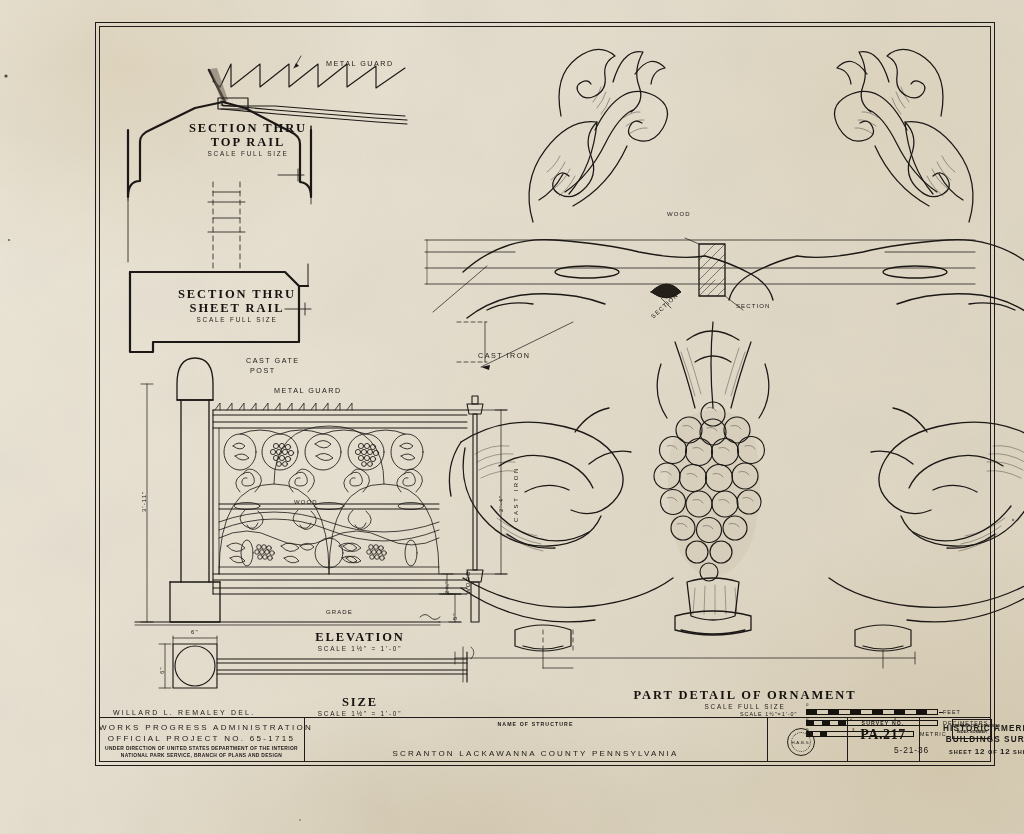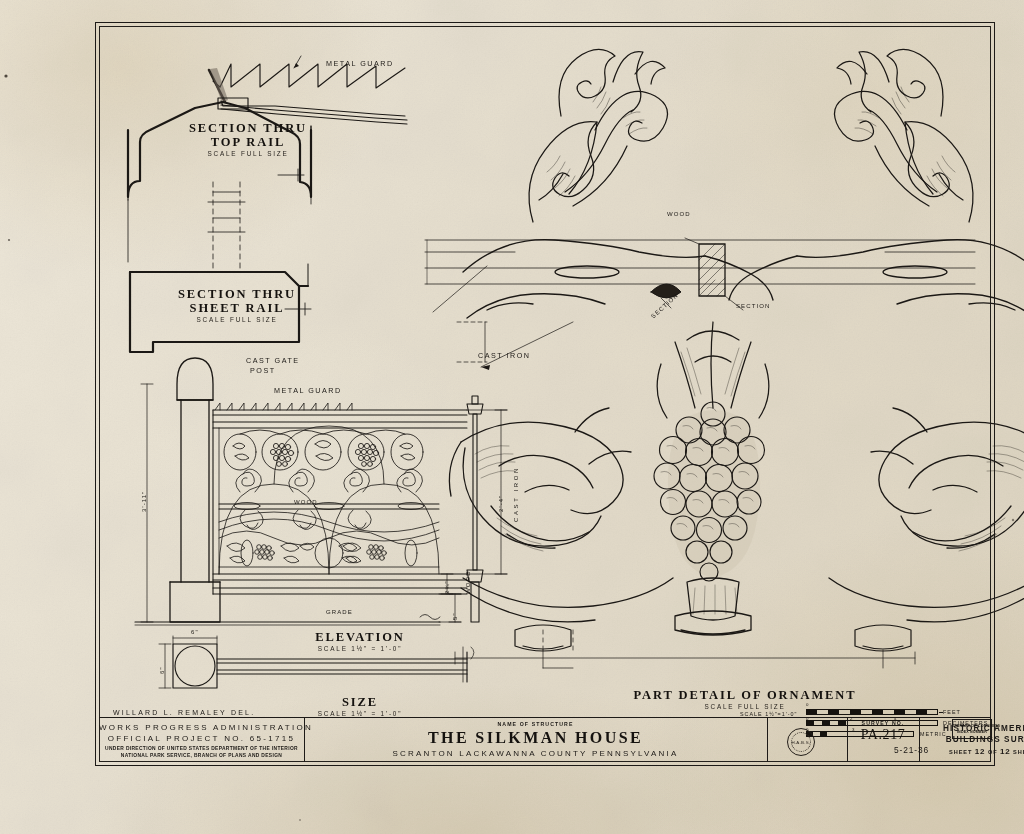--- a/index.html
+++ b/index.html
@@ -65,21 +65,21 @@
   
   .tb{position:absolute;left:4px;bottom:4px;right:4px;height:44px;border-top:1.4px solid #1d1a17;}
   .tb .cell{position:absolute;top:0;bottom:0;}
   .tb .vline{position:absolute;top:0;bottom:0;width:0;border-left:1.2px solid #1d1a17;}
   .tb-center{ text-align:center; }
   .t-name{font-family:"Liberation Serif",serif;font-weight:bold;font-size:16px;letter-spacing:2.4px;color:#15120f;white-space:nowrap;}
   .t-sub{font-family:"Liberation Sans",sans-serif;font-size:8px;letter-spacing:2.2px;color:#1c1916;white-space:nowrap;}
   .t-tiny{font-family:"Liberation Sans",sans-serif;font-size:5.2px;letter-spacing:1.1px;color:#1c1916;white-space:nowrap;font-weight:bold;}
   .t-wpa1{font-family:"Liberation Sans",sans-serif;font-size:8px;letter-spacing:2.3px;color:#1c1916;white-space:nowrap;}
   .t-wpa2{font-family:"Liberation Sans",sans-serif;font-size:4.9px;letter-spacing:.35px;color:#1c1916;white-space:nowrap;font-weight:bold;}
-  .t-survey{font-family:"Liberation Serif",serif;font-weight:normal;font-size:14px;letter-spacing:.6px;color:#15120f;white-space:nowrap;}
+  .t-survey{font-family:"Liberation Serif",serif;font-weight:bold;font-size:14px;letter-spacing:.6px;color:#15120f;white-space:nowrap;}
   .t-date{font-family:"Liberation Sans",sans-serif;font-size:8.4px;letter-spacing:.9px;color:#1c1916;white-space:nowrap;margin-left:47px;}
   .t-habs{font-family:"Liberation Sans",sans-serif;font-weight:bold;font-size:8.2px;letter-spacing:1.1px;color:#1c1916;white-space:nowrap;}
   .t-sheet{font-family:"Liberation Sans",sans-serif;font-size:5.6px;letter-spacing:.9px;color:#1c1916;white-space:nowrap;font-weight:bold;}
   .t-sheet b{font-size:8px;}
   .delin{position:absolute;font-family:"Liberation Sans",sans-serif;font-size:7px;letter-spacing:2.2px;color:#1c1916;white-space:nowrap;}
   .seal{position:absolute;border-radius:50%;border:1.1px solid #241f1a;}
   .seal:after{content:"";position:absolute;inset:3px;border-radius:50%;border:.8px dotted #3a342c;}
   .seal-txt{position:absolute;left:0;right:0;top:50%;transform:translateY(-50%);
     text-align:center;font-family:"Liberation Sans",sans-serif;font-size:4.4px;letter-spacing:.3px;color:#241f1a;}
   .locbox{position:absolute;border:1px solid #1d1a17;}
@@ -675,21 +675,20 @@
 
     <div class="cell" style="left:0;width:205px;text-align:center;">
       <div class="t-wpa1" style="position:absolute;left:0;right:0;top:5px;">WORKS   PROGRESS   ADMINISTRATION</div>
       <div class="t-wpa1" style="position:absolute;left:0;right:0;top:16px;">OFFICIAL   PROJECT   NO. 65-1715</div>
       <div class="t-wpa2" style="position:absolute;left:0;right:0;top:28px;">UNDER DIRECTION OF UNITED STATES DEPARTMENT OF THE INTERIOR</div>
       <div class="t-wpa2" style="position:absolute;left:0;right:0;top:35px;">NATIONAL PARK SERVICE, BRANCH OF PLANS AND DESIGN</div>
     </div>
 
     <div class="cell tb-center" style="left:205px;width:463px;">
       <div class="t-tiny" style="position:absolute;left:0;right:0;top:3px;">NAME OF STRUCTURE</div>
-      <div class="t-name" style="position:absolute;left:0;right:0;top:11px;">THE  SILKMAN  HOUSE</div>
       <div class="t-sub" style="position:absolute;left:0;right:0;top:31px;">SCRANTON  LACKAWANNA  COUNTY  PENNSYLVANIA</div>
     </div>
 
     <div class="seal" style="left:688px;top:10px;width:26px;height:26px;">
       <div class="seal-txt">H.A.B.S.</div>
     </div>
 
     <div class="cell tb-center" style="left:748px;width:72px;">
       <div class="t-tiny" style="position:absolute;left:0;right:0;top:2px;">SURVEY NO.</div>
       <div class="t-survey" style="position:absolute;left:0;right:0;top:9px;">PA.217</div>

